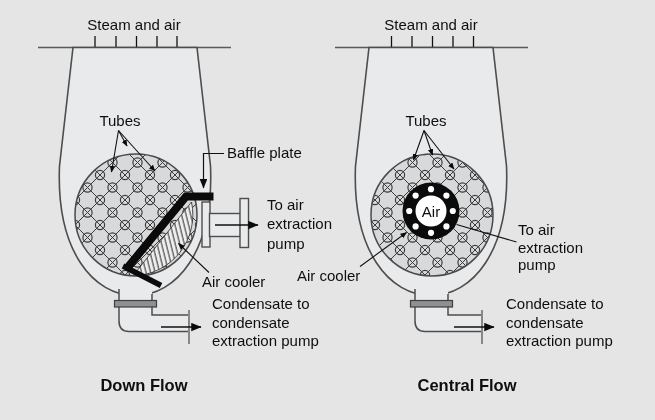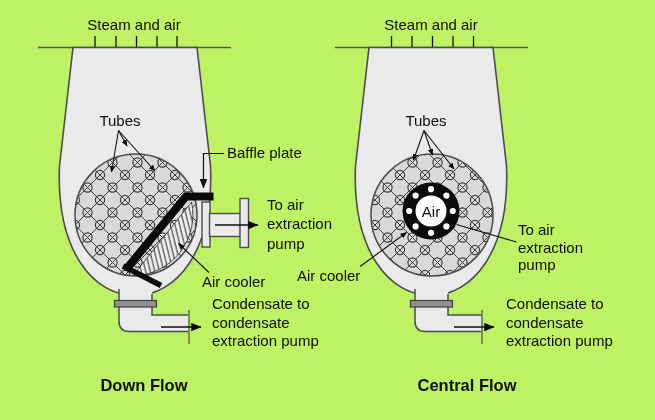--- a/index.html
+++ b/index.html
@@ -1,16 +1,16 @@
 <!DOCTYPE html>
 <html><head>
 <meta charset="utf-8">
 <style>
   html,body{margin:0;padding:0;background:#ffffff;}
-  .stage{width:655px;height:420px;position:relative;background:#bef264;overflow:hidden;}
+  .stage{width:655px;height:420px;position:relative;background:#e5e5e5;overflow:hidden;}
   svg{display:block;}
   text{font-family:"Liberation Sans","DejaVu Sans",sans-serif;font-size:15px;fill:#0e0e0e;}
   .caption{font-size:16.5px;font-weight:bold;}
   .outline{stroke:#4d4d4d;stroke-width:1.6;}
 </style>
 </head>
 <body>
 
 <div class="stage">
 <svg width="655" height="420" viewBox="0 0 655 420">

